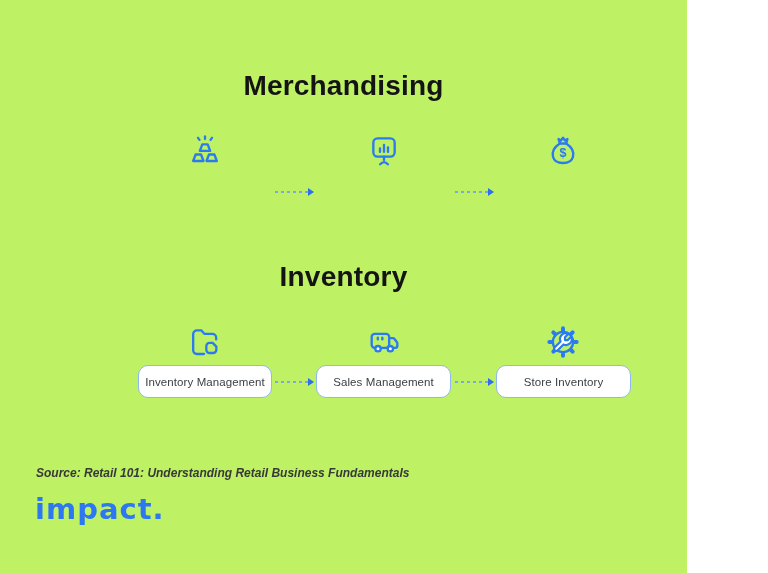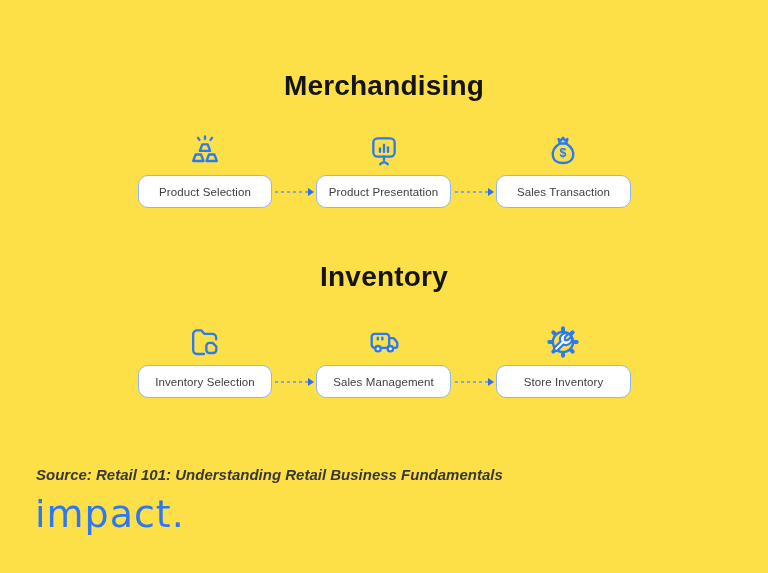--- a/index.html
+++ b/index.html
@@ -1,17 +1,17 @@
 <!DOCTYPE html>
 <html style="--icon-blue: #2b7af0; --box-border: #8fb7f3; --arrow-dot: #7da4ee; --arrow-head: #2e6fe8; --logo-blue: #2e77f2;"><head>
 <meta charset="utf-8">
 <style>
   html,body{margin:0;padding:0;background:#fff;}
   .canvas{
-    position:relative;width:768px;height:573px;background:#fde047;
+    position:relative;width:687px;height:573px;background:#bef264;
     font-family:"Liberation Sans",sans-serif;overflow:hidden;
   }
   .sec-title{
     position:absolute;left:0;width:100%;text-align:center;
     font-size:28px;font-weight:700;color:#141414;letter-spacing:.2px;
   }
   .icon{
     position:absolute;width:44px;height:44px;
     display:flex;align-items:center;justify-content:center;
     color:var(--icon-blue,#2b7af0);
@@ -28,25 +28,25 @@
     position:absolute;left:0;right:6px;top:4px;height:2px;
     background-image:repeating-linear-gradient(90deg,var(--arrow-dot,#7da4ee) 0 3px,transparent 3px 6px);
   }
   .arrow .head{
     position:absolute;right:0;top:1px;width:0;height:0;
     border-top:4px solid transparent;border-bottom:4px solid transparent;
     border-left:6px solid var(--arrow-head,#2e6fe8);
   }
   .source{
     position:absolute;left:36px;top:466px;
-    font-size:15px;font-weight:700;font-style:italic;color:#383838;
+    font-size:12px;font-weight:700;font-style:italic;color:#383838;
   }
   .logo{
     position:absolute;left:35px;top:492px;
-    font-family:"DejaVu Sans",sans-serif;font-size:38px;font-weight:400;
+    font-family:"DejaVu Sans",sans-serif;font-size:29px;font-weight:700;
     letter-spacing:1px;color:var(--logo-blue,#2e77f2);
   }
 </style>
 </head>
 <body>
 
 <div class="canvas">
 
   <div class="sec-title" style="top:70px">Merchandising</div>
 
@@ -73,36 +73,27 @@
   </span>
 
   <span class="icon" style="left:541px;top:130px">
     <svg width="40" height="40" viewBox="0 0 24 24" fill="none" stroke="currentColor" stroke-width="1.4" stroke-linecap="round" stroke-linejoin="round">
       <path d="M9.3 4.2l1.5.9L12 3.4l1.2 1.7 1.5-.9-.8 2.7h-3.8z"></path>
       <path d="M10.1 6.9c-3.1 2-4.8 5-4.1 7.9.6 2.5 2.7 3.8 6 3.8s5.4-1.3 6-3.8c.7-2.9-1-5.9-4.1-7.9"></path>
       <text x="12" y="15.2" text-anchor="middle" font-size="7.5" font-weight="bold" fill="currentColor" stroke="none">$</text>
     </svg>
   </span>
 
-  <div class="stepbox" style="left:138px;top:175px;width:134px">
-    <span>Product Selection</span>
-  </div>
   <div class="arrow" style="left:275px;top:187px">
     <div class="line"></div>
     <div class="head"></div>
   </div>
-  <div class="stepbox" style="left:316px;top:175px;width:135px">
-    <span>Product Presentation</span>
-  </div>
   <div class="arrow" style="left:455px;top:187px">
     <div class="line"></div>
     <div class="head"></div>
-  </div>
-  <div class="stepbox" style="left:496px;top:175px;width:135px">
-    <span>Sales Transaction</span>
   </div>
 
   <div class="sec-title" style="top:261px">Inventory</div>
 
   <span class="icon" style="left:183px;top:320px">
     <svg width="40" height="40" viewBox="0 0 24 24" fill="none" stroke="currentColor" stroke-width="1.4" stroke-linecap="round" stroke-linejoin="round">
       <path d="M11.4 19.2H7.1a2.2 2.2 0 0 1-2.2-2.2V7.3A2.3 2.3 0 0 1 7.2 5h2.5l1.9 2.1h4.8a2.3 2.3 0 0 1 2.3 2.3v1"></path>
       <path d="M14.7 12.5h1.9l2.2 2.3v1.9a1.9 1.9 0 0 1-1.9 1.9h-2.2a1.9 1.9 0 0 1-1.9-1.9v-2.3a1.9 1.9 0 0 1 1.9-1.9z"></path>
     </svg>
   </span>
@@ -129,21 +120,21 @@
         <path d="M5 12H3.8"></path>
         <path d="M7.05 7.05l-.85-.85"></path>
         <path d="M12 5V3.8"></path>
         <path d="M16.95 7.05l.85-.85"></path>
       </g>
       <path transform="translate(12 12) scale(-0.58 0.58) translate(-12 -12)" stroke-width="2.2" d="M7 10h3v-3L6.5 3.5a6 6 0 0 1 8 8l6 6a2 2 0 0 1-3 3l-6-6a6 6 0 0 1-8-8l3.5 3.5" fill="#fff"></path>
     </svg>
   </span>
 
   <div class="stepbox" style="left:138px;top:365px;width:134px">
-    <span>Inventory Selection</span>
+    <span>Inventory Management</span>
   </div>
   <div class="arrow" style="left:275px;top:377px">
     <div class="line"></div>
     <div class="head"></div>
   </div>
   <div class="stepbox" style="left:316px;top:365px;width:135px">
     <span>Sales Management</span>
   </div>
   <div class="arrow" style="left:455px;top:377px">
     <div class="line"></div>

